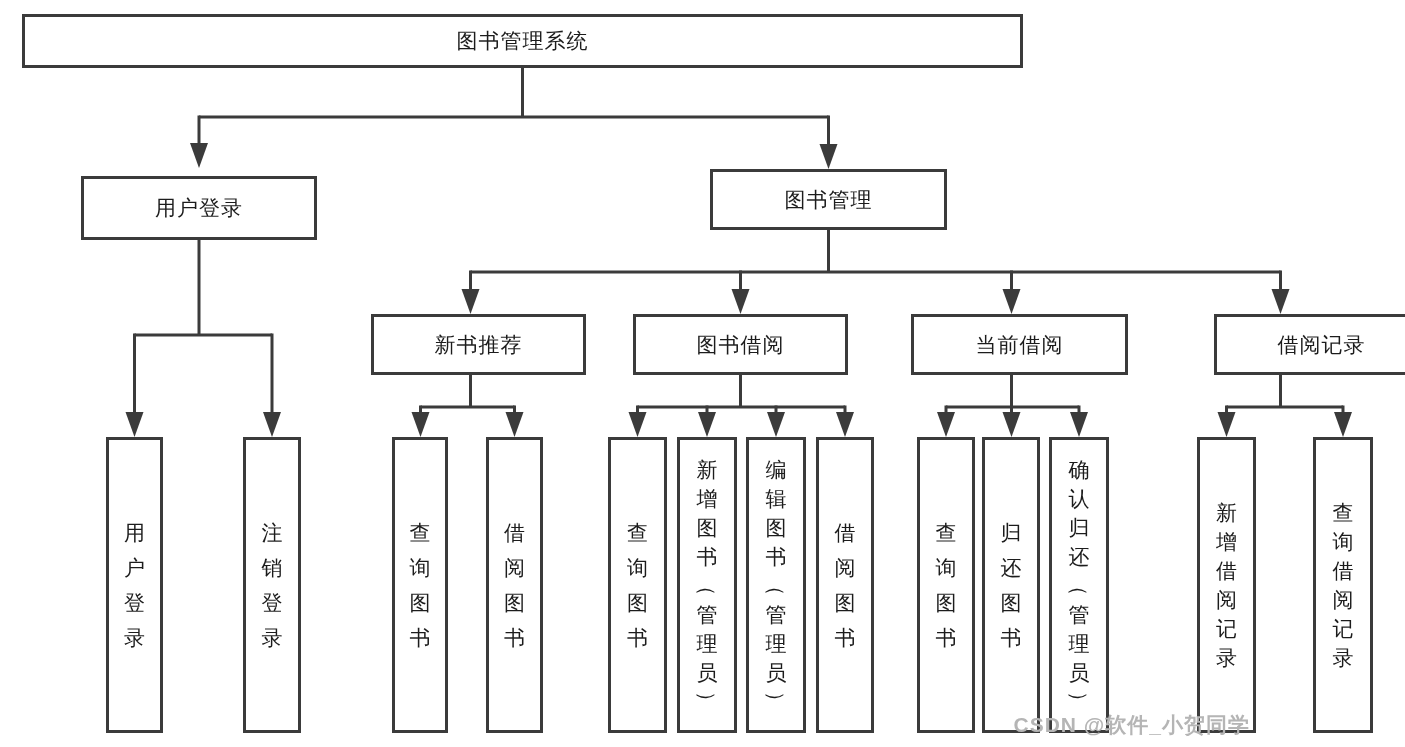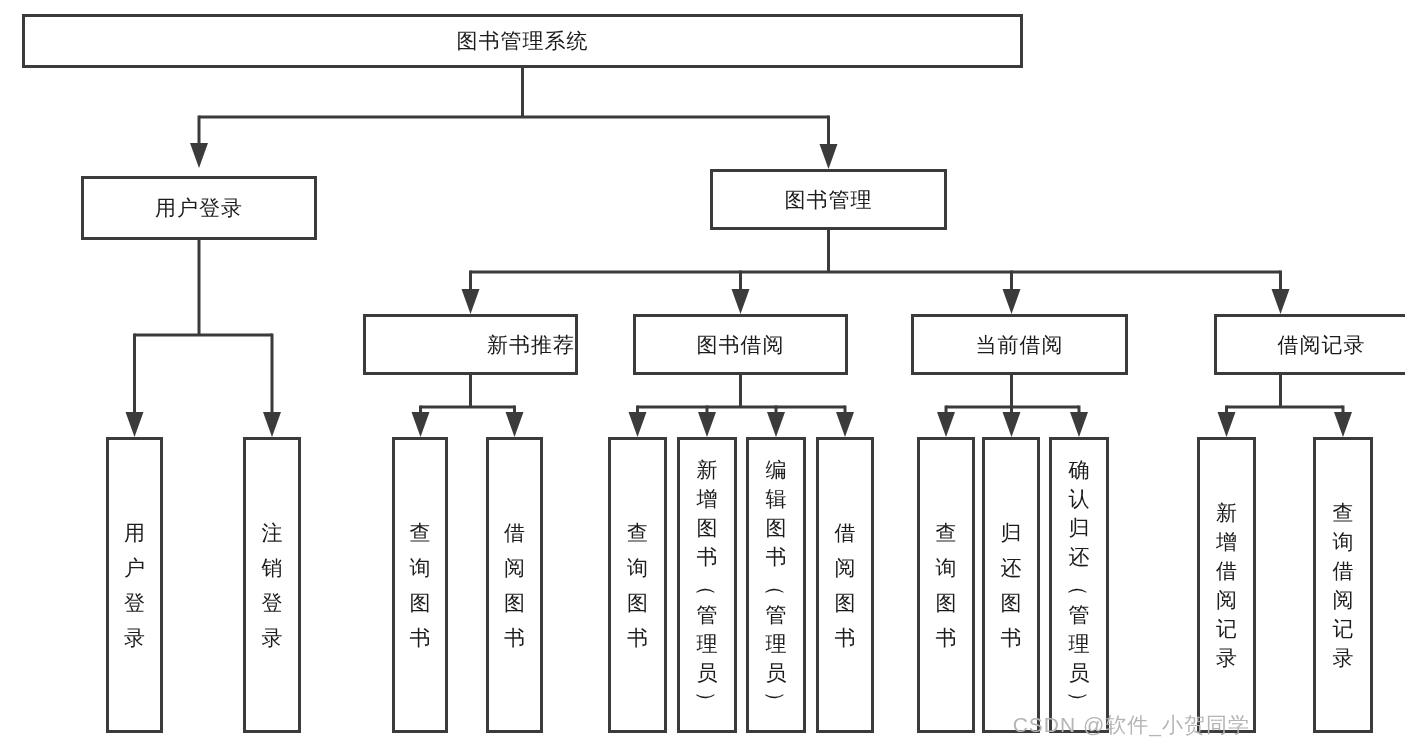--- a/index.html
+++ b/index.html
@@ -18,21 +18,21 @@
   .node{position:absolute;box-sizing:border-box;border:3px solid var(--line);
         background:var(--bg);display:flex;align-items:center;justify-content:center;}
   .hnode{font-size:21px;letter-spacing:1px;}
   .vnode{font-size:21px;}
   .vlabel{display:block;text-align:center;}
   .vchar{display:block;text-align:center;}
   .vshort .vchar{line-height:35px;}
   .vlong .vchar{line-height:29px;}
   .vrot{transform:rotate(90deg);}
   .watermark{position:absolute;right:4px;bottom:8px;font-size:21px;
-             color:var(--wm);letter-spacing:1px;white-space:nowrap;}
+             color:var(--wm);letter-spacing:1px;white-space:nowrap;font-weight:bold;}
 </style>
 </head>
 <body>
 
 <div class="canvas">
 
   <svg class="wires" width="1405" height="747" viewBox="0 0 1405 747">
 
     <g>
       <line x1="522.5" y1="66" x2="522.5" y2="117"></line>
@@ -112,21 +112,21 @@
     <span>图书管理系统</span>
   </div>
 
   <div class="node hnode" style="left:81px;top:176px;width:236px;height:64px;">
     <span>用户登录</span>
   </div>
   <div class="node hnode" style="left:710px;top:169px;width:237px;height:61px;">
     <span>图书管理</span>
   </div>
 
-  <div class="node hnode" style="left:363px;top:314px;width:215px;height:61px;justify-content:flex-end;">
+  <div class="node hnode" style="left:371px;top:314px;width:215px;height:61px;">
     <span>新书推荐</span>
   </div>
   <div class="node hnode" style="left:633px;top:314px;width:215px;height:61px;">
     <span>图书借阅</span>
   </div>
   <div class="node hnode" style="left:903px;top:314px;width:217px;height:61px;margin-left:8px;">
     <span>当前借阅</span>
   </div>
   <div class="node hnode" style="left:1173px;top:314px;width:215px;height:61px;margin-left:41px;">
     <span>借阅记录</span>

